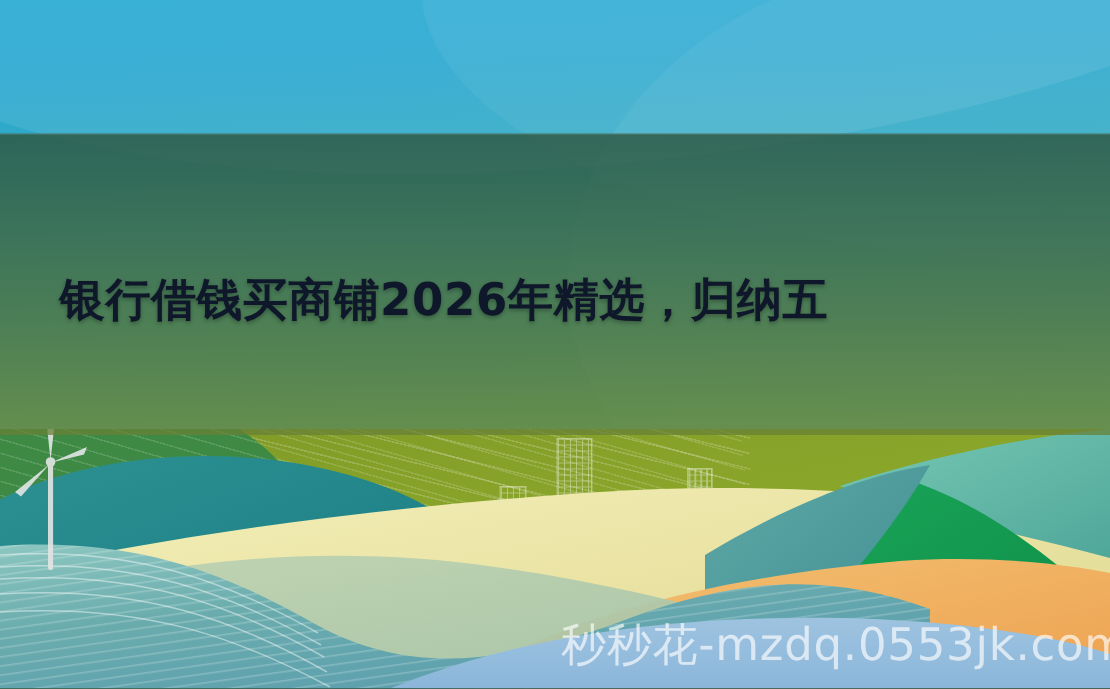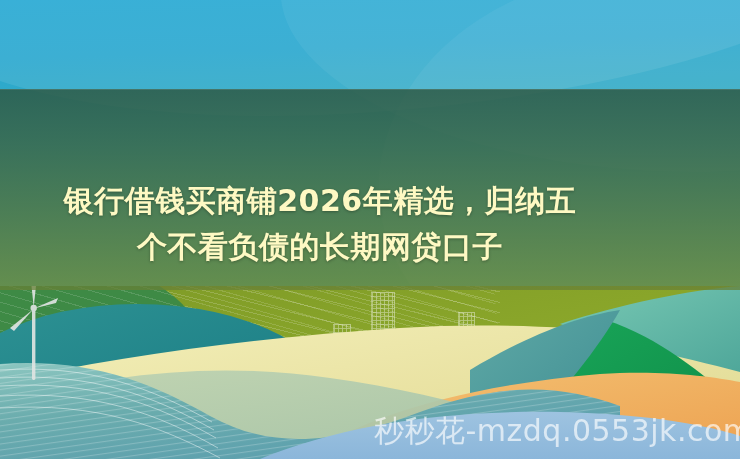--- a/index.html
+++ b/index.html
@@ -106,26 +106,25 @@
   
   .wave{position:absolute;left:0;bottom:0;width:740px;}
   .wtxt{pointer-events:none;}
 
   
   .turbine{position:absolute;left:-6px;top:295px;width:70px;height:95px;}
 
   
   .headline{
     position:absolute;left:0;top:178px;width:592px;
-    text-align:center;color:#fef9c3;
+    text-align:center;color:#0f172a;
     font-size:30px;line-height:46px;font-weight:600;
     letter-spacing:.5px;
     text-shadow:0 1px 3px rgba(0,0,0,.30);
     font-family:"DejaVu Sans","Liberation Sans",sans-serif;
-    padding-left:24px;
   }
   .headline div{white-space:nowrap;}
 
   
   .watermark{
     position:absolute;left:374px;top:414px;
     font-size:30px;line-height:34px;color:rgba(255,255,255,.66);
     letter-spacing:.5px;white-space:nowrap;
     font-family:"DejaVu Sans","Liberation Sans",sans-serif;
   }
@@ -240,18 +239,17 @@
         <path d="M31,23.5 L8,42 L12,45 Z"></path>
       </g>
     </svg>
   </div>
 
   <div class="band"></div>
   <div class="band-edge"></div>
 
   <div class="headline">
     <div>银行借钱买商铺2026年精选，归纳五</div>
-    <div>个不看负债的长期网贷口子</div>
   </div>
 
   <div class="watermark wtxt">秒秒花-mzdq.0553jk.com</div>
 
 </div>
 
 </body></html>

